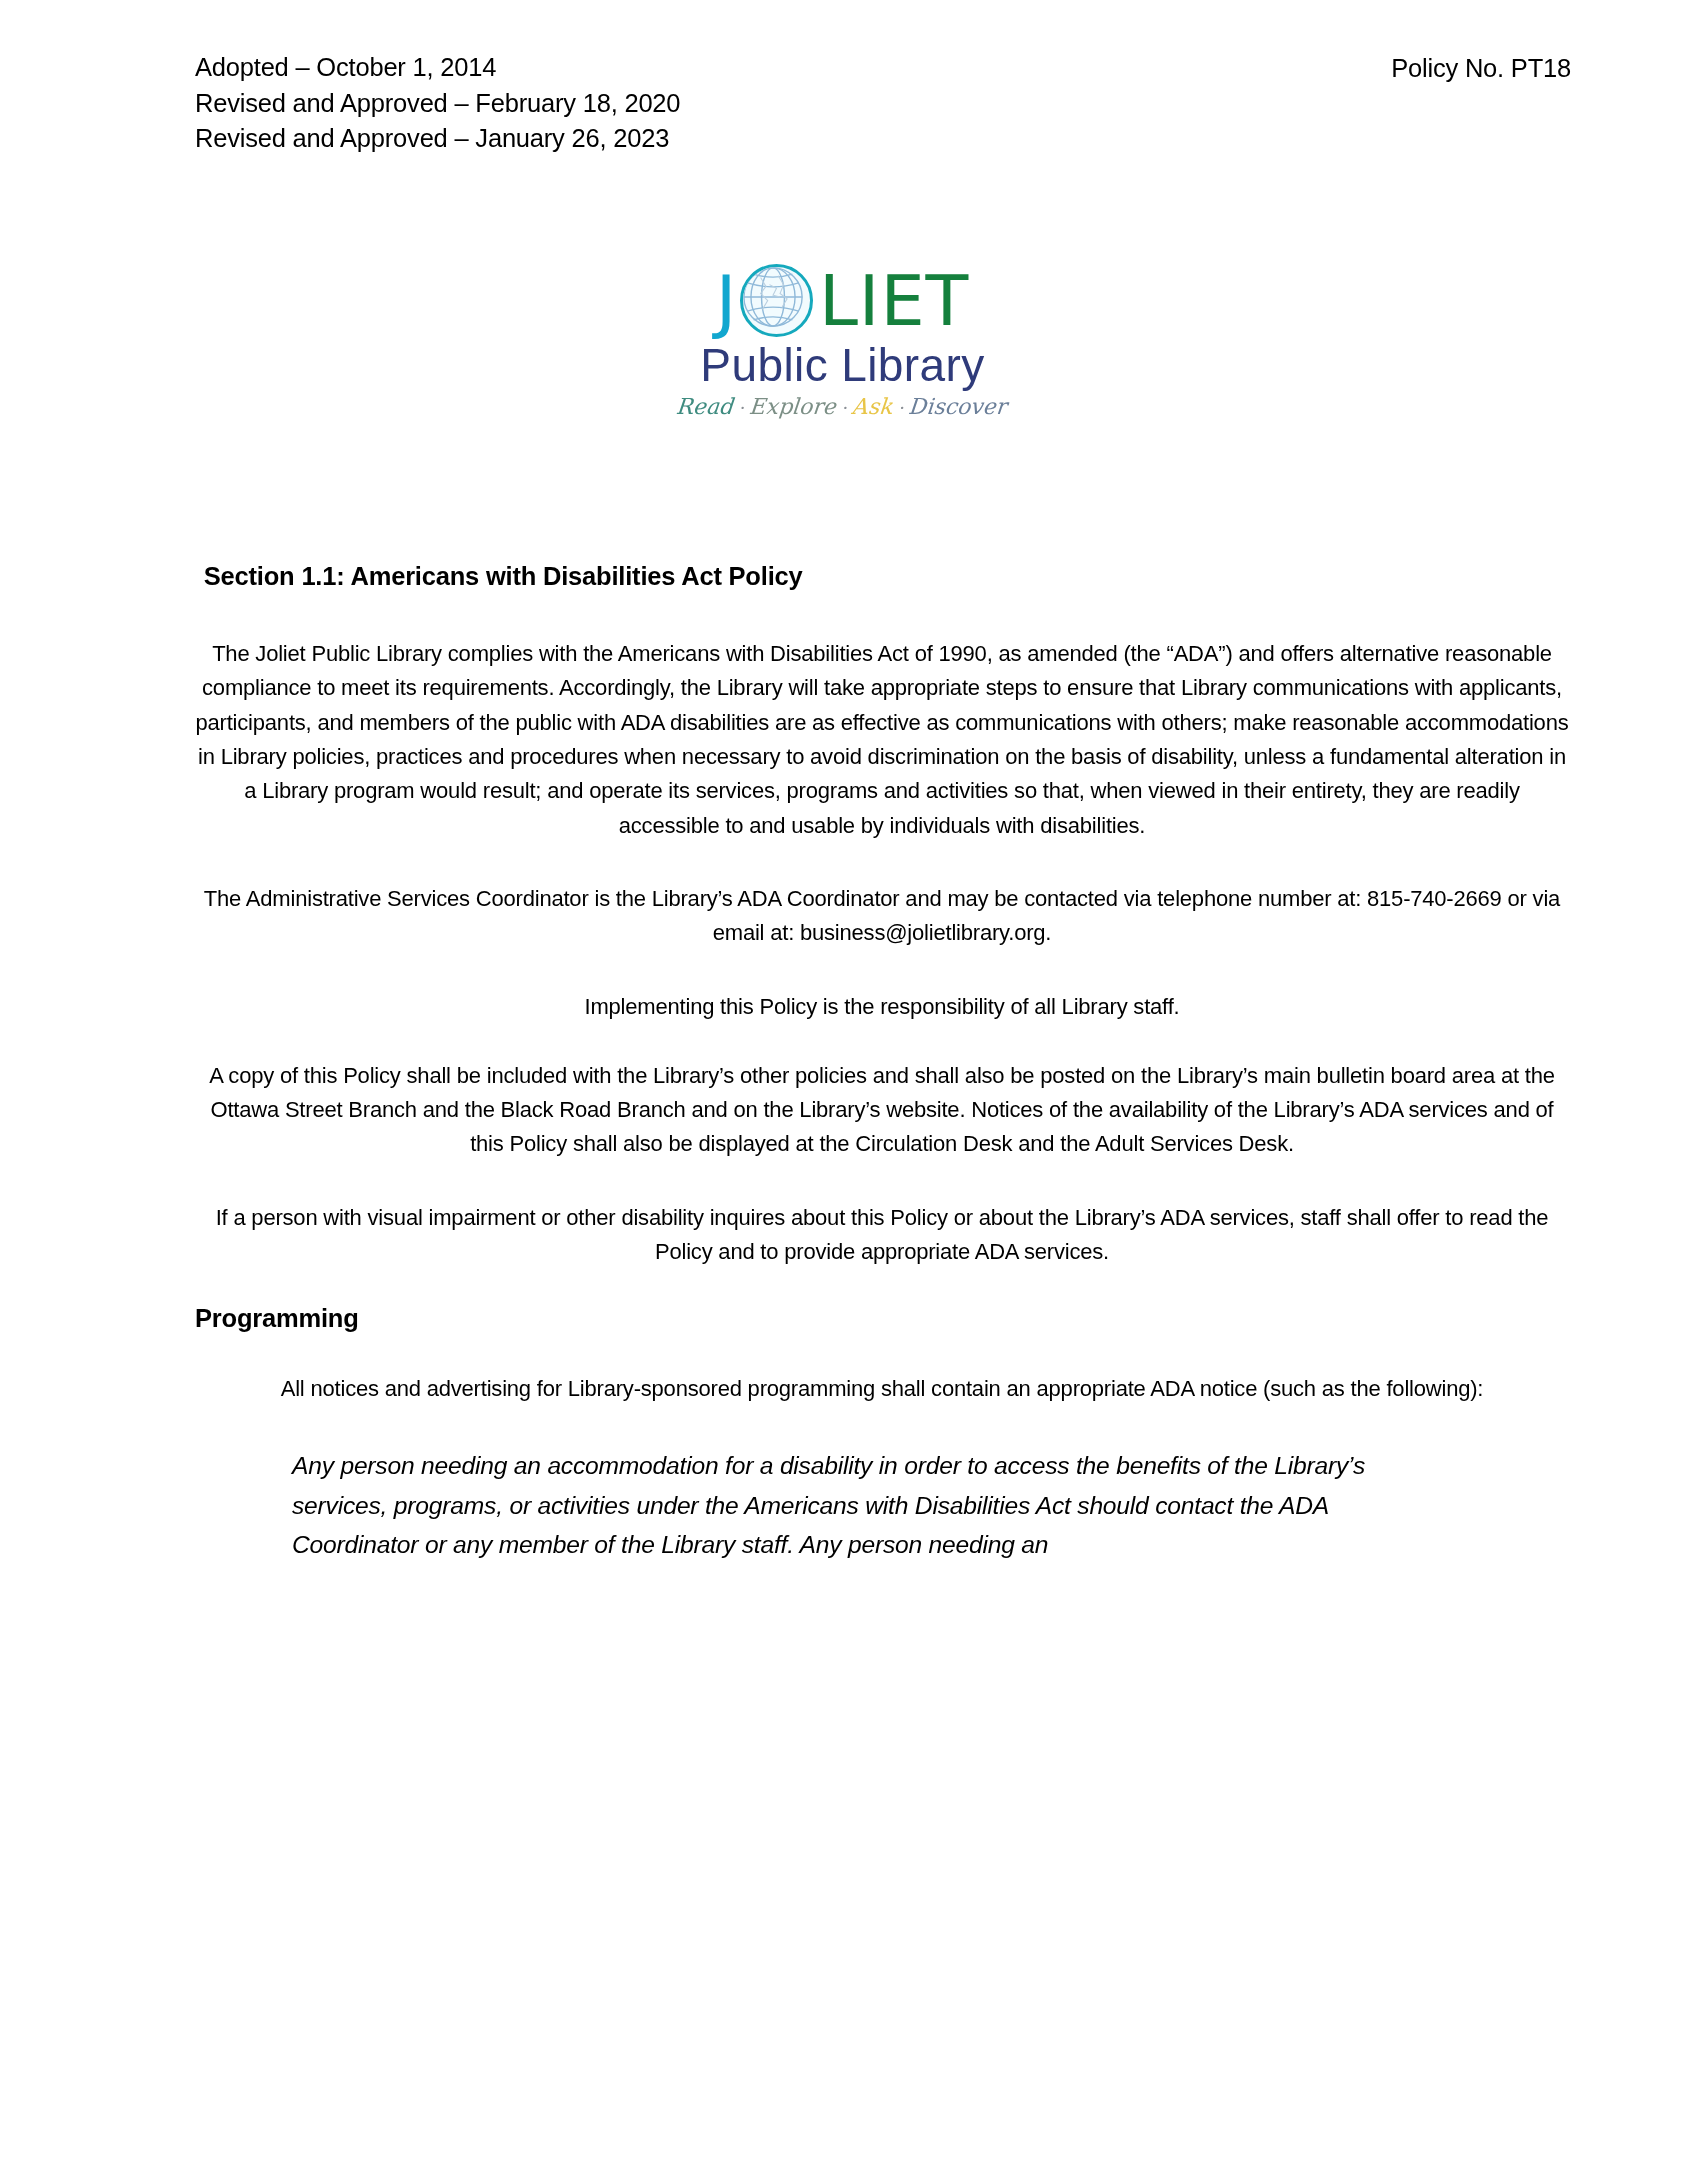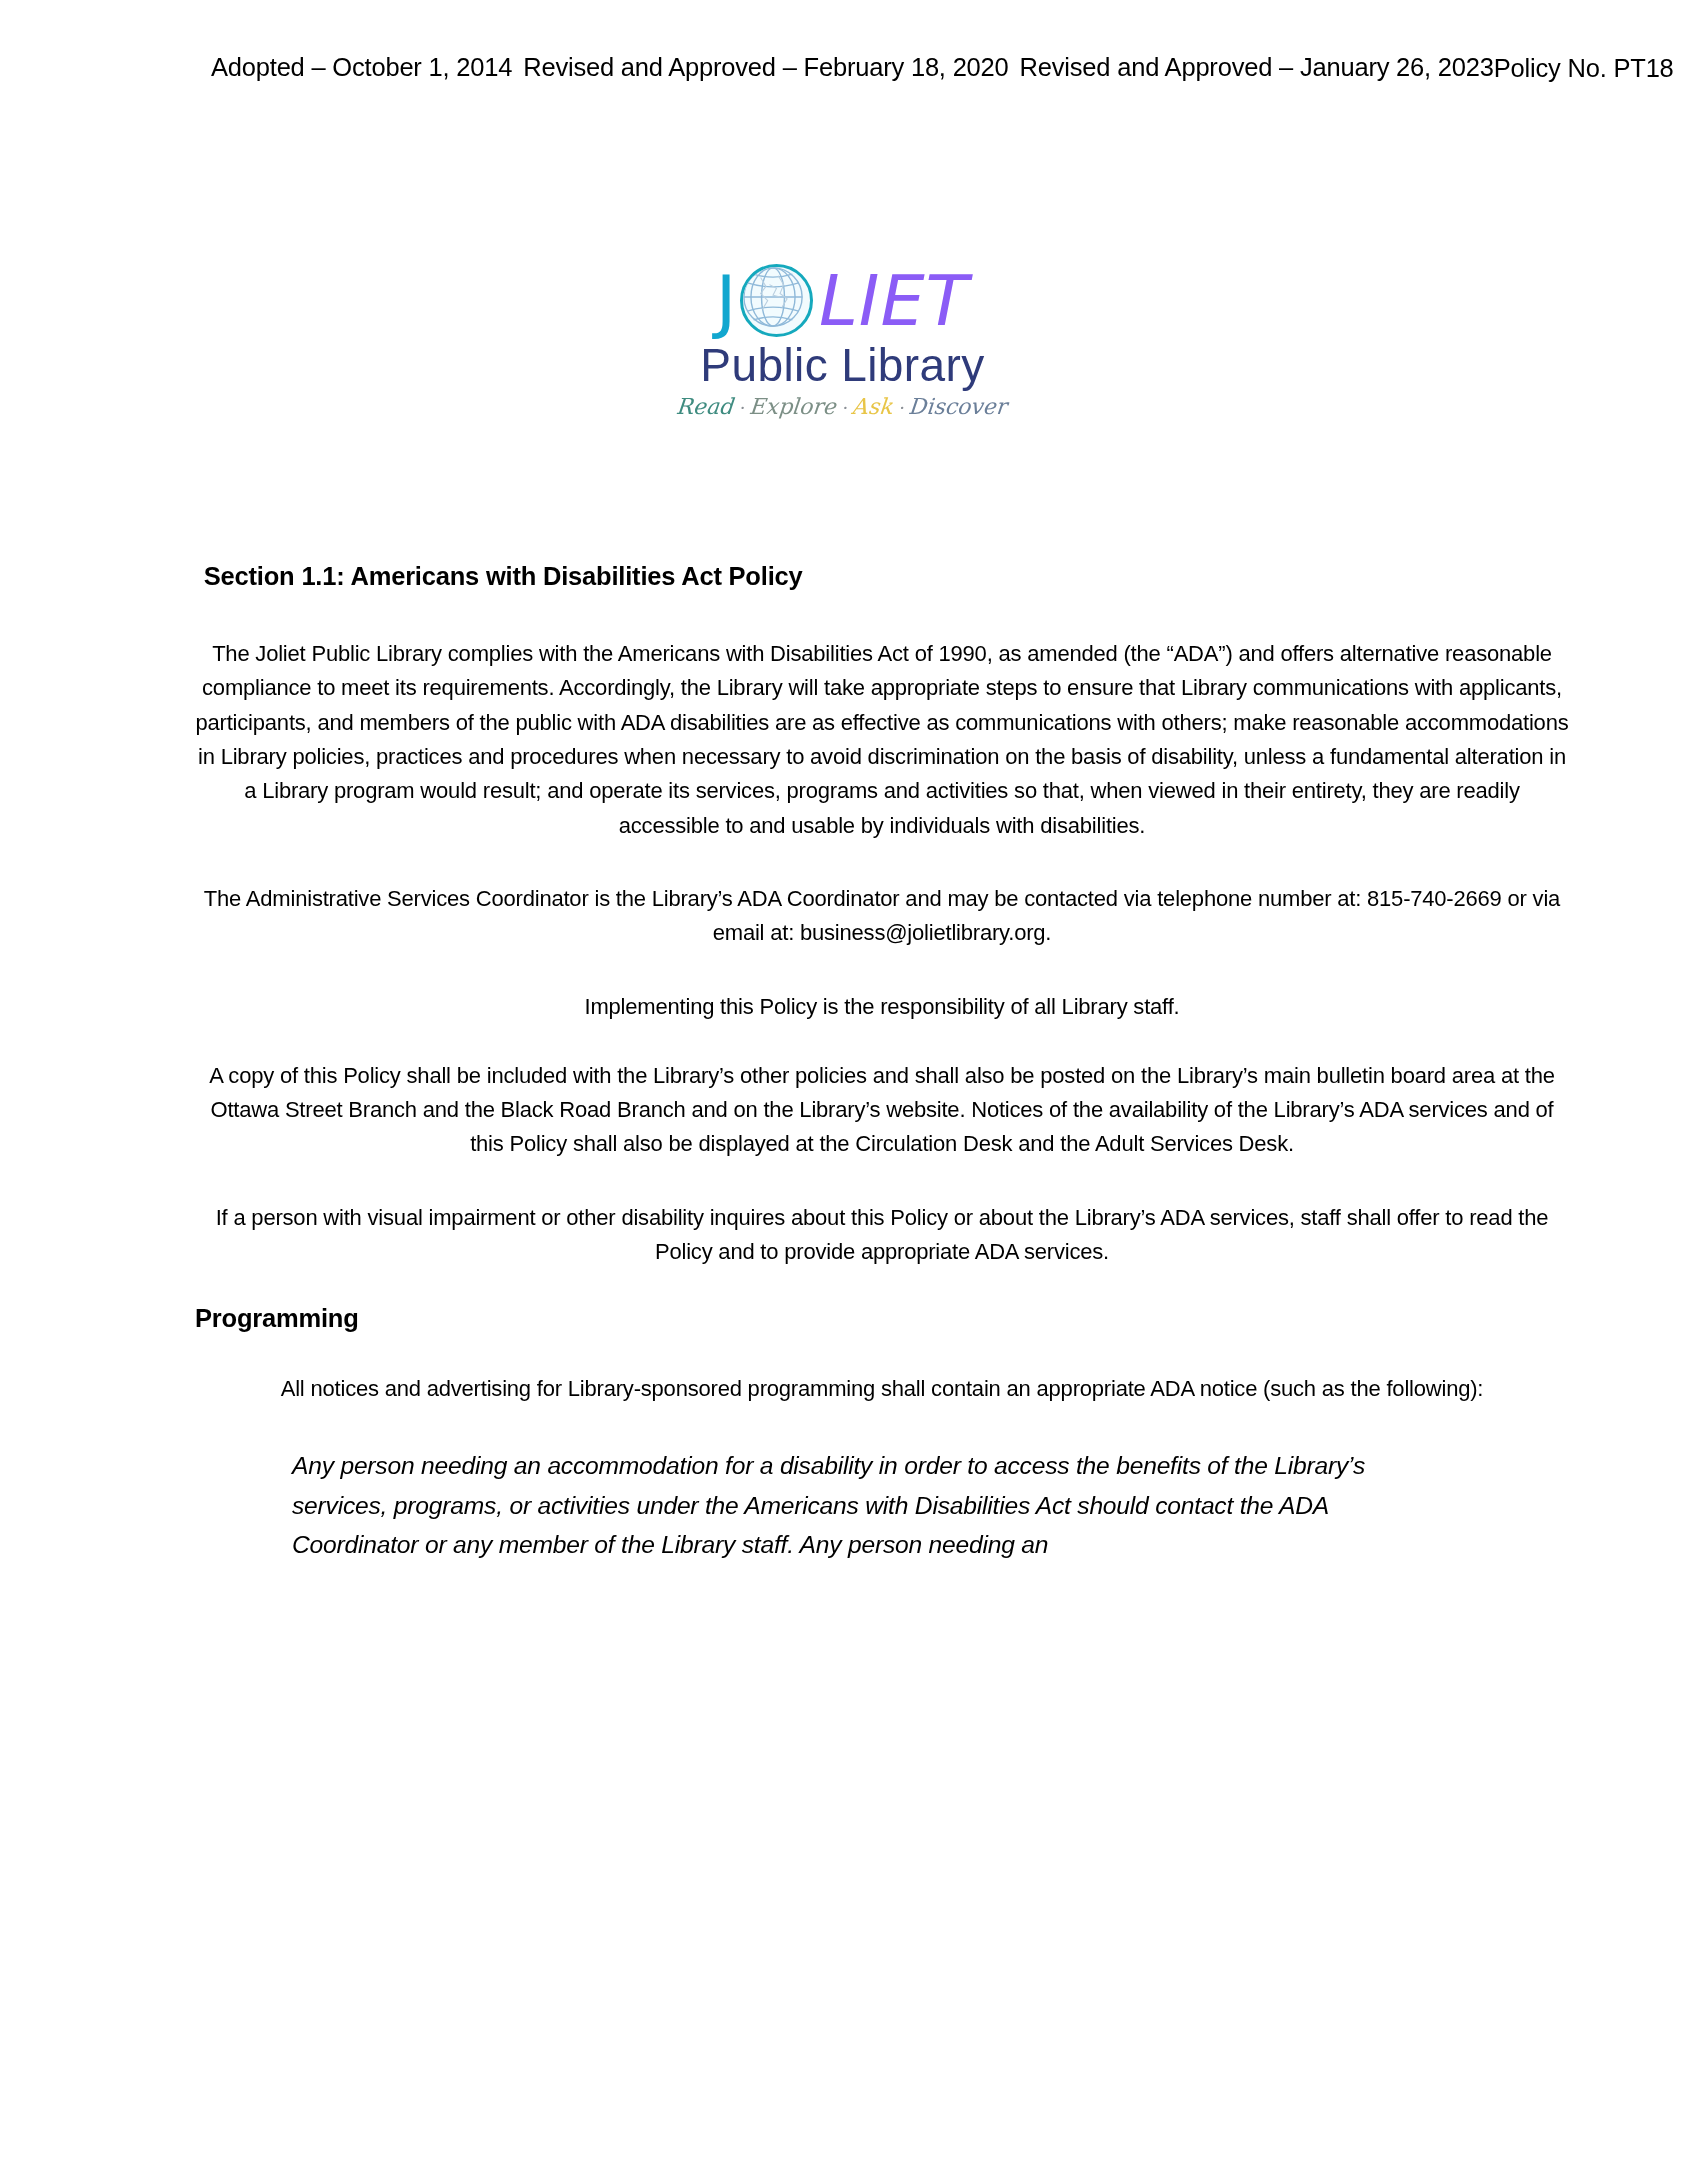--- a/index.html
+++ b/index.html
@@ -27,23 +27,22 @@
     position: absolute;
     top: 51px;
     left: 195px;
     right: 114px;
     display: flex;
     justify-content: space-between;
     align-items: flex-start;
   }
   .header-dates {
     display: flex;
-    flex-direction: row;
-    gap: 11px;
-    margin-left: 16px;
+    flex-direction: column;
+    gap: 3px;
   }
   .header-dates .date-line,
   .policy-no {
     font-size: 25.5px;
     line-height: 1.28;
     letter-spacing: -0.2px;
     white-space: nowrap;
     font-family: "Liberation Sans", sans-serif;
   }
   .policy-no {
@@ -80,23 +79,22 @@
     font-size: 70px;
     font-weight: 400;
     line-height: 1;
     letter-spacing: 0.9px;
   }
   .logo-wordmark .lw-j {
     color: #12a7cf;
     margin-right: 1.8px;
   }
   .logo-wordmark .lw-liet {
-    color: #8b5cf6;
+    color: #15803d;
     margin-left: 5px;
-    font-style: italic;
   }
   .globe {
     width: 67px;
     height: 67px;
     border-radius: 50%;
     border: 3.5px solid #15a9bd;
     background: #f2fbfe;
     position: relative;
     overflow: hidden;
     flex: 0 0 auto;

